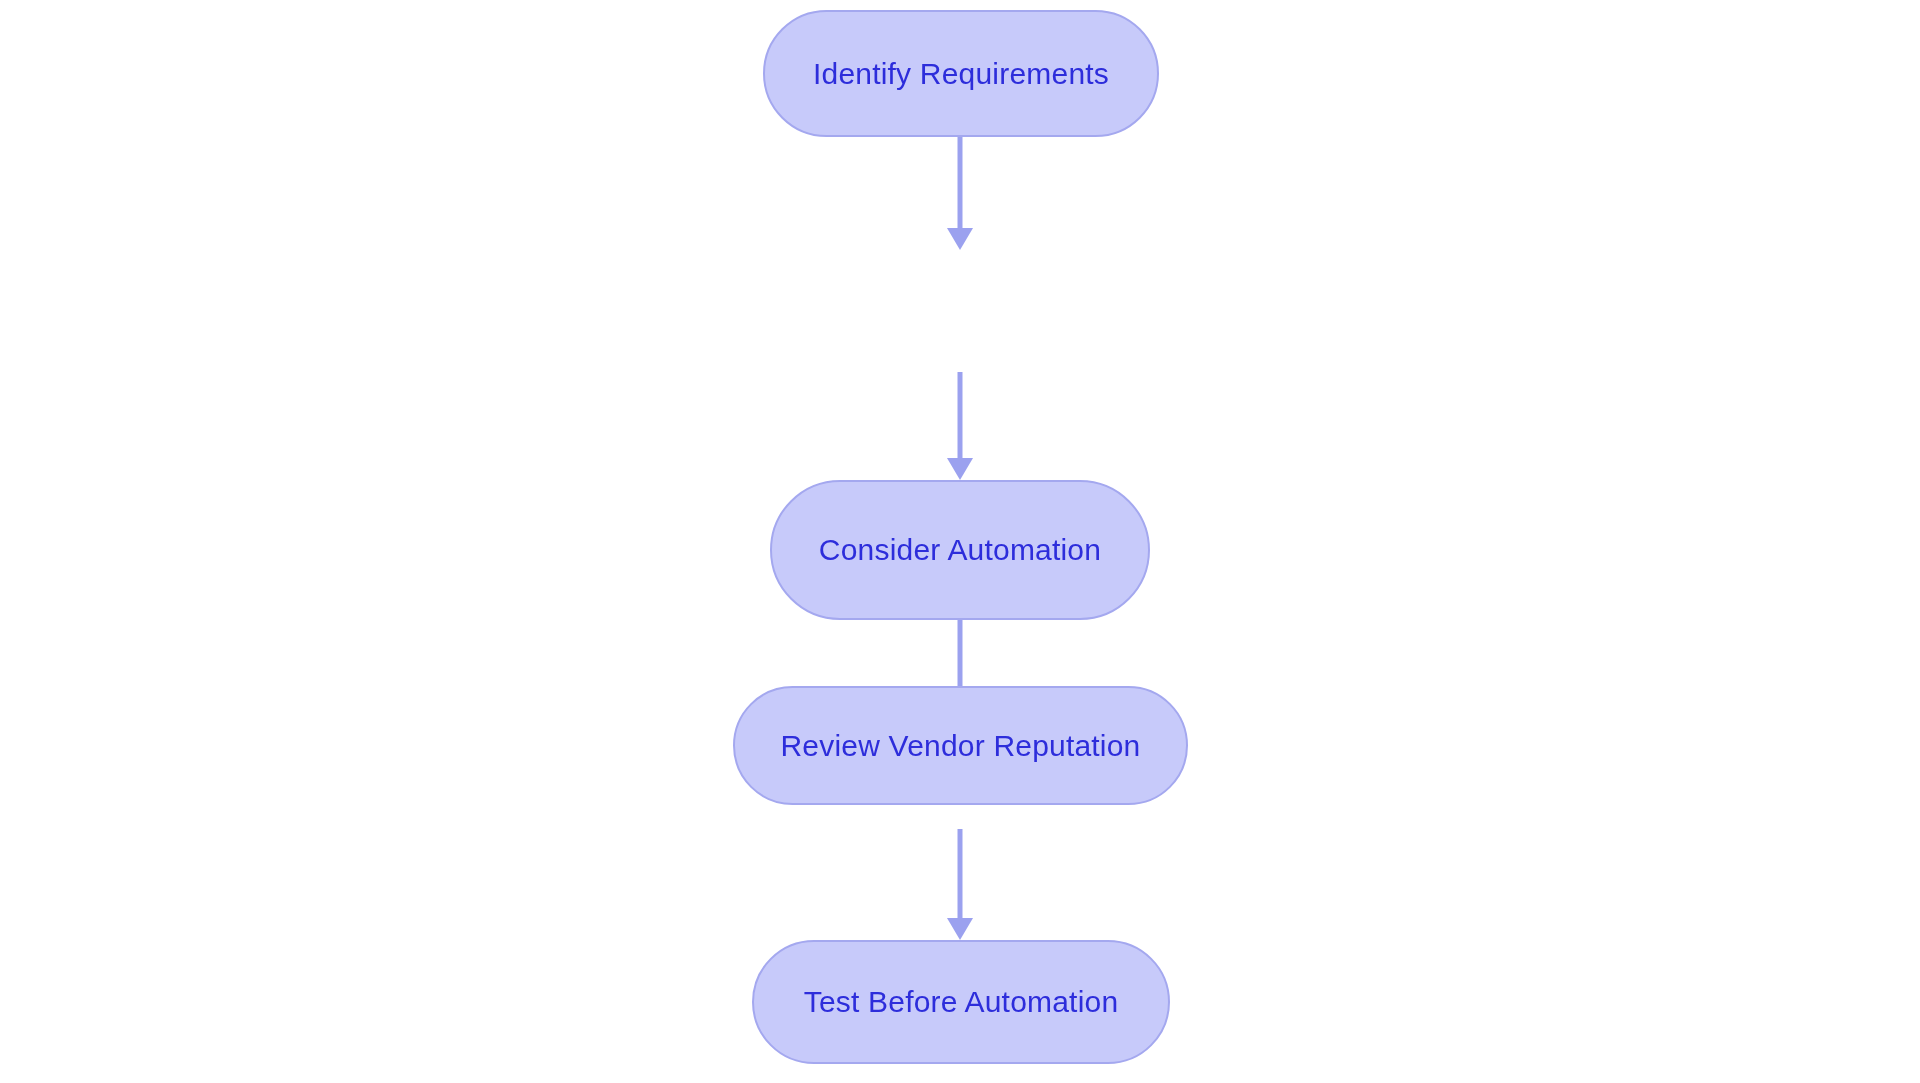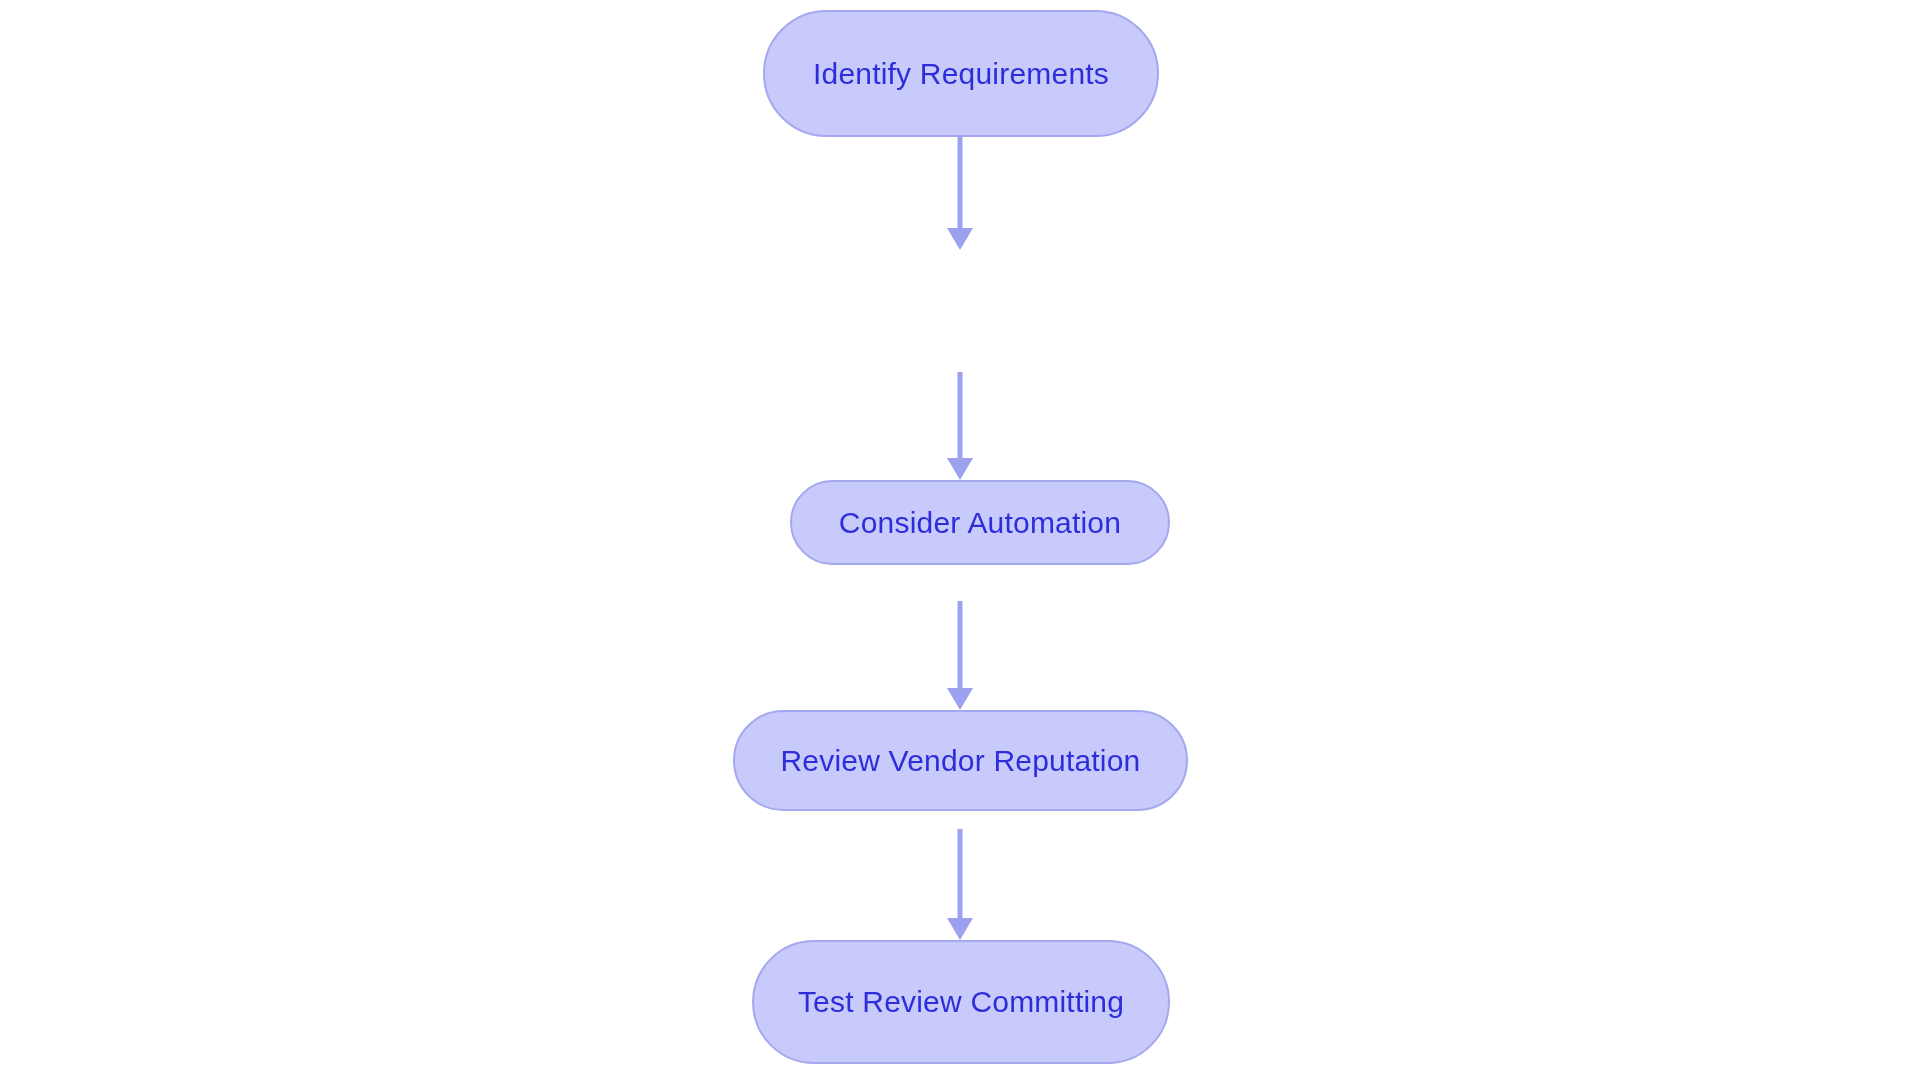--- a/index.html
+++ b/index.html
@@ -86,25 +86,25 @@
   <div class="connector" style="left: 940px; top: 829px; width: 40px; height: 111px;">
     <div class="connector-line" style="height: 91px; background: rgb(155, 161, 239);"></div>
     <div class="connector-head" style="top: 89px; border-top-color: rgb(155, 161, 239);"></div>
   </div>
 
   <div class="node" style="left: 763px; top: 10px; width: 396px; height: 127px; background: rgb(199, 202, 250); border-color: rgb(164, 168, 239);">
     <span class="node-label" style="color: rgb(45, 45, 219); font-size: 30px;">Identify Requirements</span>
   </div>
 
 
-  <div class="node" style="left: 790px; top: 480px; width: 380px; height: 85px; background: rgb(199, 202, 250); border-color: rgb(164, 168, 239);">
+  <div class="node" style="left: 770px; top: 480px; width: 380px; height: 140px; background: rgb(199, 202, 250); border-color: rgb(164, 168, 239);">
     <span class="node-label" style="color: rgb(45, 45, 219); font-size: 30px;">Consider Automation</span>
   </div>
 
-  <div class="node" style="left: 733px; top: 710px; width: 455px; height: 101px; background: rgb(199, 202, 250); border-color: rgb(164, 168, 239);">
+  <div class="node" style="left: 733px; top: 686px; width: 455px; height: 119px; background: rgb(199, 202, 250); border-color: rgb(164, 168, 239);">
     <span class="node-label" style="color: rgb(45, 45, 219); font-size: 30px;">Review Vendor Reputation</span>
   </div>
 
   <div class="node" style="left: 752px; top: 940px; width: 418px; height: 124px; background: rgb(199, 202, 250); border-color: rgb(164, 168, 239);">
-    <span class="node-label" style="color: rgb(45, 45, 219); font-size: 30px;">Test Review Committing</span>
+    <span class="node-label" style="color: rgb(45, 45, 219); font-size: 30px;">Test Before Automation</span>
   </div>
 
 </div>
 
 </body></html>

